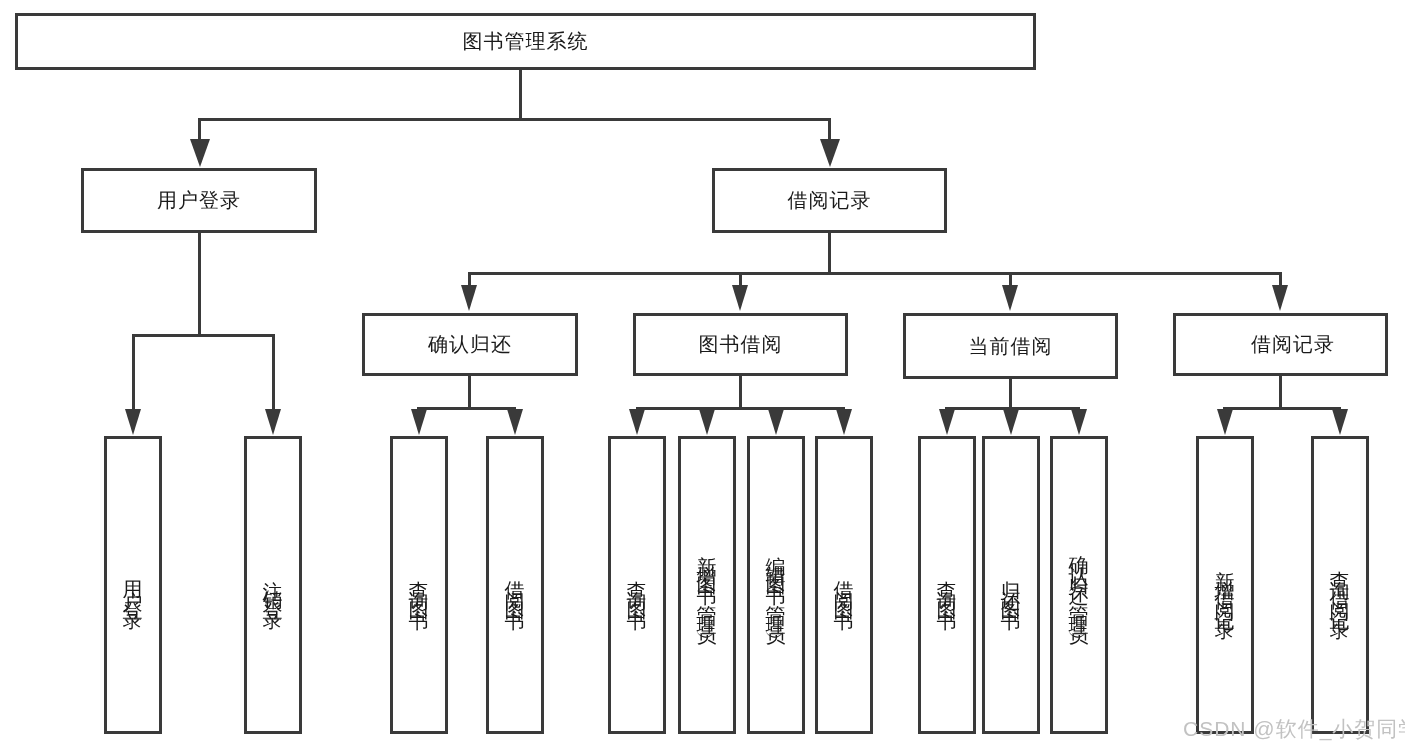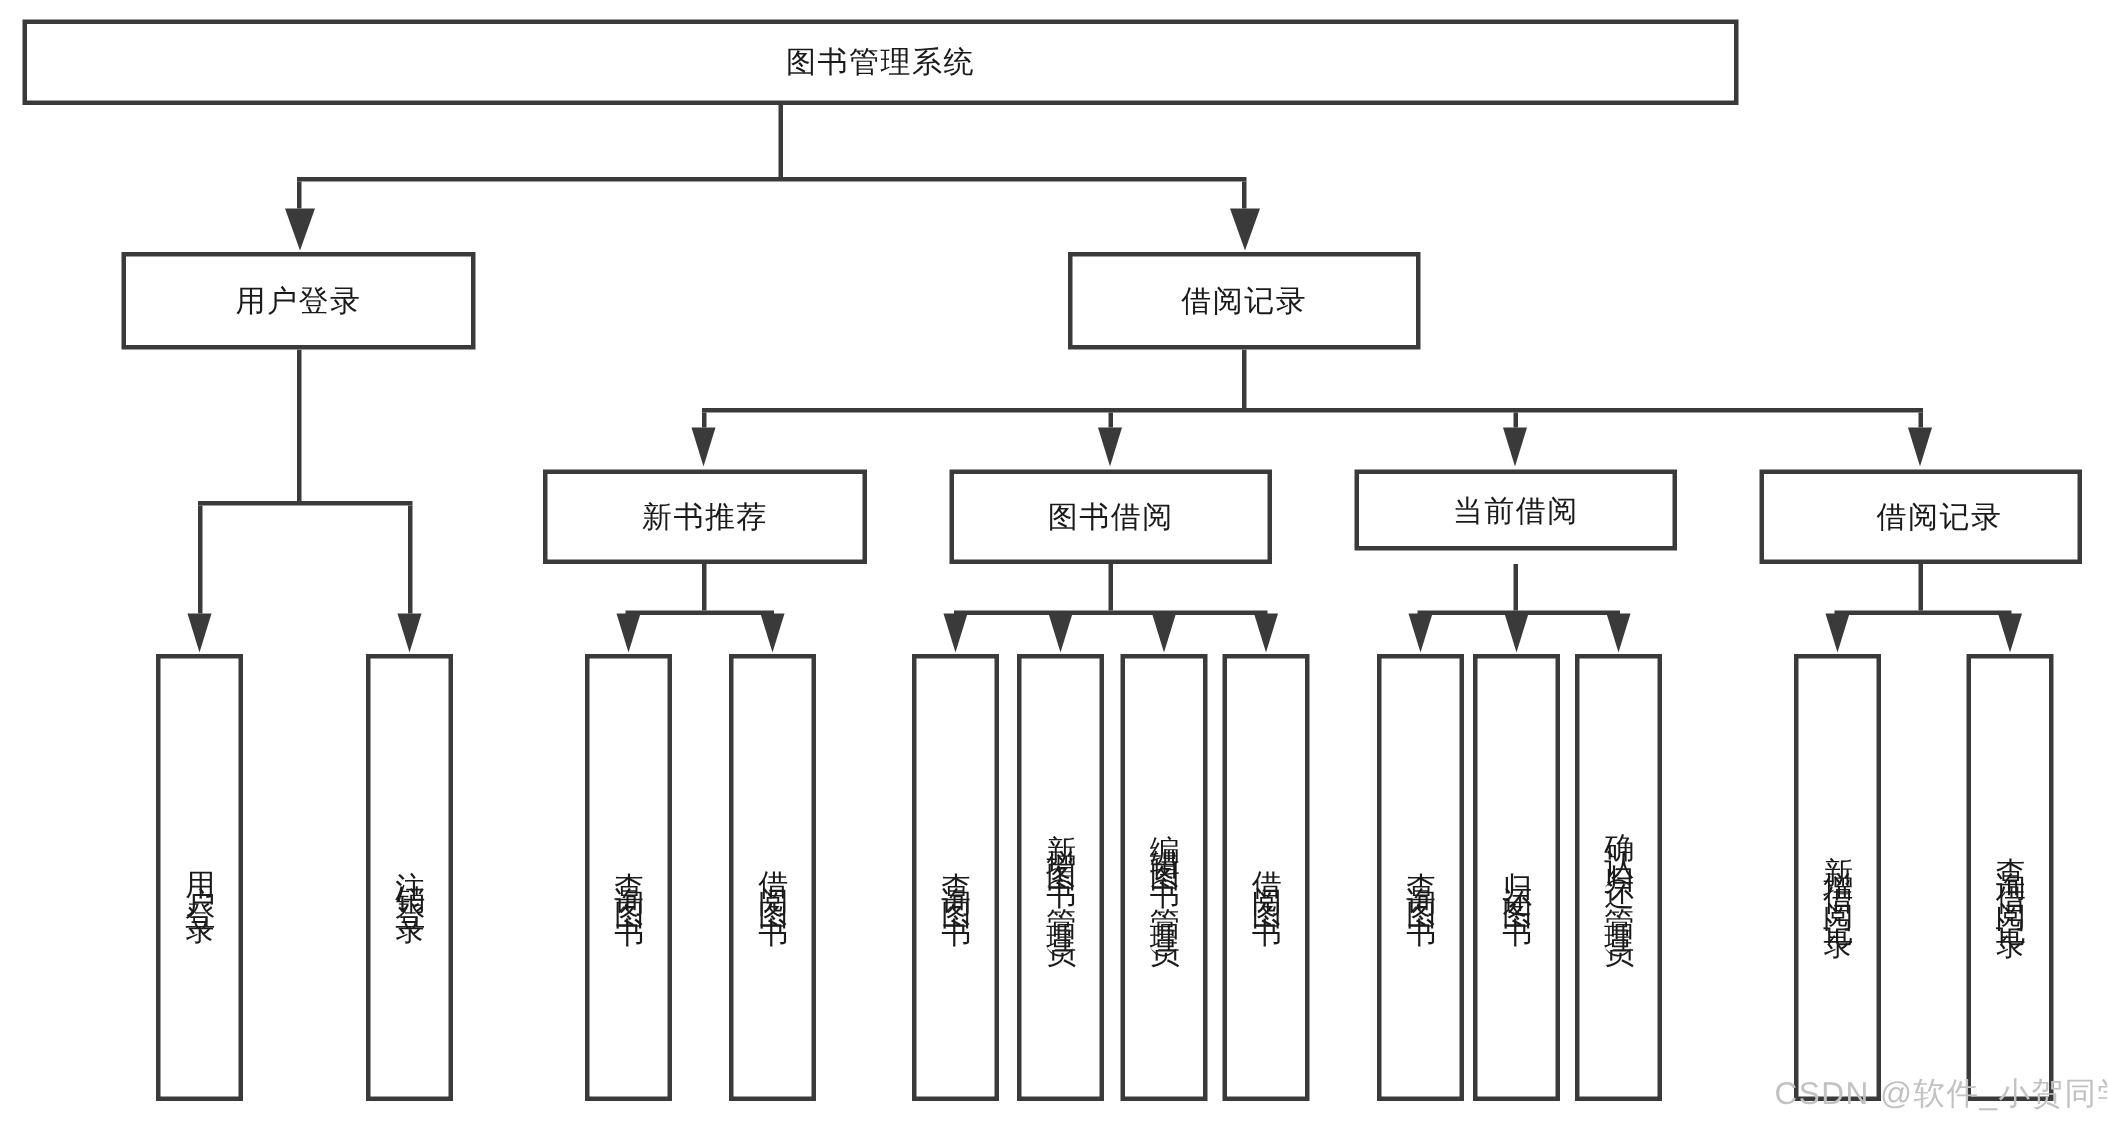--- a/index.html
+++ b/index.html
@@ -63,28 +63,28 @@
     white-space: nowrap;
     color: var(--watermark);
     z-index: 5;
   }
 </style>
 </head>
 <body>
 
 <div class="canvas">
 
-  <div class="node" style="left:15px; top:13px; width:1144px; height:57px;">图书管理系统</div>
+  <div class="node" style="left:15px; top:13px; width:1021px; height:57px;">图书管理系统</div>
 
   <div class="node" style="left:81px; top:168px; width:236px; height:65px;">用户登录</div>
   <div class="node" style="left:712px; top:168px; width:235px; height:65px;">借阅记录</div>
 
-  <div class="node" style="left:362px; top:313px; width:216px; height:63px;">新书推荐</div>
+  <div class="node" style="left:362px; top:313px; width:216px; height:63px;">确认归还</div>
   <div class="node" style="left:633px; top:313px; width:215px; height:63px;font-family:Liberation Serif, serif;">图书借阅</div>
-  <div class="node" style="left:903px; top:313px; width:215px; height:54px;">当前借阅</div>
+  <div class="node" style="left:903px; top:313px; width:215px; height:66px;">当前借阅</div>
   <div class="node" style="left:1173px; top:313px; width:215px; height:63px;padding-left:25px;">借阅记录</div>
 
   <div class="node vnode" style="left:104px; top:436px; width:58px; height:298px;">用户登录</div>
   <div class="node vnode" style="left:244px; top:436px; width:58px; height:298px;">注销登录</div>
 
   <div class="node vnode" style="left:390px; top:436px; width:58px; height:298px;">查询图书</div>
   <div class="node vnode" style="left:486px; top:436px; width:58px; height:298px;">借阅图书</div>
 
   <div class="node vnode" style="left:608px; top:436px; width:58px; height:298px;">查询图书</div>
   <div class="node vnode" style="left:678px; top:436px; width:58px; height:298px;">新增图书（管理员）</div>

